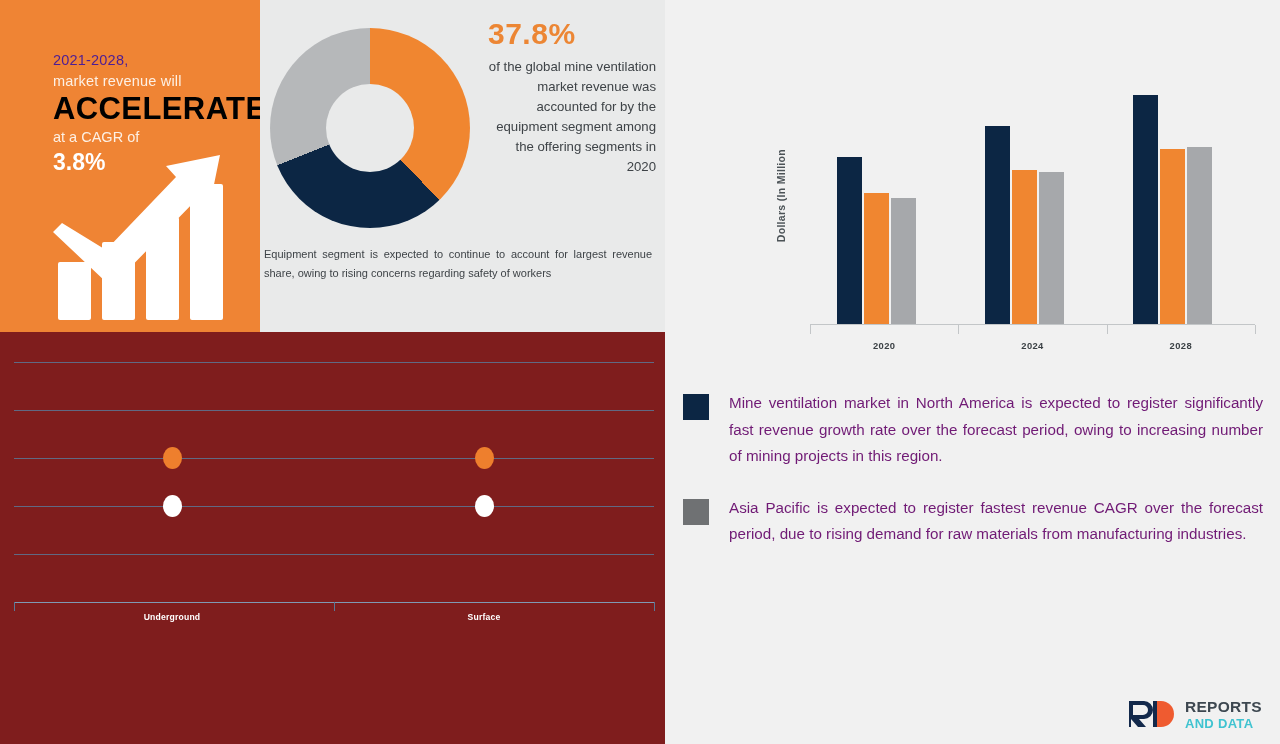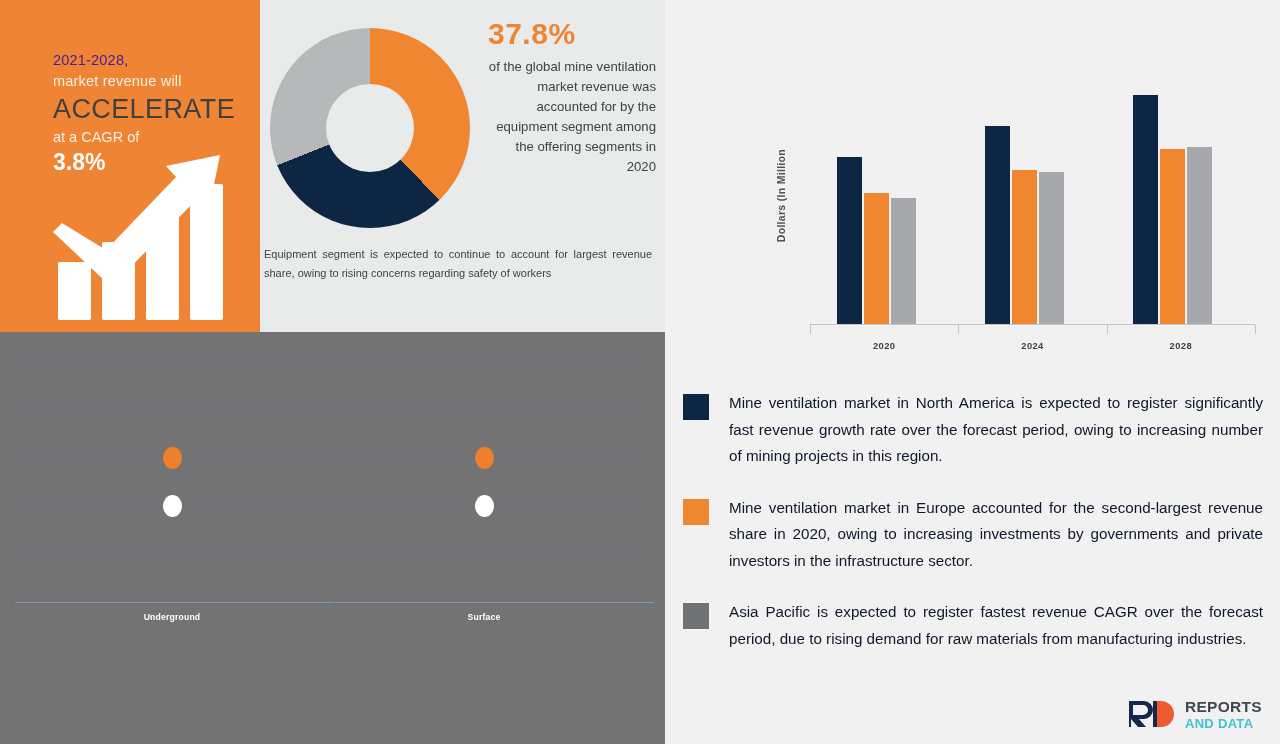--- a/index.html
+++ b/index.html
@@ -15,21 +15,21 @@
   .left-col { position: absolute; left: 0; top: 0; width: 665px; height: 744px; }
 
   
   .accel-panel {
     position: absolute; left: 0; top: 0; width: 260px; height: 332px;
     background: #ef8434; overflow: hidden;
   }
   .accel-text { position: absolute; left: 53px; top: 50px; width: 200px; color: #fff; }
   .accel-l1 { font-size: 14.5px; line-height: 21px; color: #4c1d95; letter-spacing: .2px; }
   .accel-l2 { font-size: 14.5px; line-height: 21px; color: #fdf0e4; letter-spacing: .2px; }
-  .accel-big { font-size: 27px; font-weight: 400; line-height: 34px; letter-spacing: .4px; color: #404040; }
+  .accel-big { font-size: 31px; font-weight: 700; line-height: 34px; letter-spacing: .4px; color: #000000; }
   .accel-l3 { font-size: 14.5px; line-height: 22px; color: #fdf0e4; }
   .accel-cagr { font-size: 23px; font-weight: 700; line-height: 28px; color: #ffffff; }
   .accel-graphic { position: absolute; left: 48px; top: 122px; width: 200px; height: 200px; }
 
   
   .donut-panel {
     position: absolute; left: 260px; top: 0; width: 405px; height: 332px;
     background: #e9eaea;
   }
   .donut-wrap { position: absolute; left: 10px; top: 28px; width: 215px; height: 215px; }
@@ -44,21 +44,21 @@
   .stat-pct { font-size: 30px; font-weight: 700; color: #ec8634; letter-spacing: .5px; line-height: 40px; }
   .stat-desc { font-size: 13.2px; line-height: 20px; color: #3e4347; margin-top: 3px; text-align: right; }
   .donut-note {
     position: absolute; left: 4px; top: 245px; width: 388px;
     font-size: 11px; line-height: 18.6px; color: #3e4347; text-align: justify;
   }
 
   
   .navy-panel {
     position: absolute; left: 0; top: 332px; width: 698px; height: 412px;
-    background: #737373;
+    background: #7f1d1d;
   }
   .dotplot { position: absolute; left: 14px; top: 16px; width: 640px; height: 258px; }
   .grid-line { position: absolute; left: 0; width: 640px; height: 1px; background: #5a7795; opacity: .85; }
   .axis-line { position: absolute; left: 0; width: 640px; height: 1px; background: #7f99b4; }
   .tickmark { position: absolute; width: 1px; height: 9px; background: #5a7795; }
   .dot { position: absolute; width: 19px; height: 22px; border-radius: 50%; }
   .dot-orange { background: #ee7f2d; }
   .dot-white { background: #ffffff; }
   .cat-label { position: absolute; font-size: 8.6px; font-weight: 700; color: #ffffff; letter-spacing: .2px; }
 
@@ -87,21 +87,21 @@
     position: absolute; left: 95px; top: 312px; width: 445px;
     display: flex; justify-content: center; gap: 20px; align-items: center;
   }
   .bar-legend .item { display: flex; align-items: center; gap: 5px; }
   .bar-legend .sw { width: 10px; height: 10px; }
   .bar-legend .lab { font-size: 11.3px; font-weight: 700; color: #23282c; letter-spacing: .2px; }
 
   .points { position: absolute; left: 18px; top: 390px; width: 580px; }
   .point-row { display: flex; gap: 20px; margin-bottom: 25px; }
   .point-swatch { flex: 0 0 auto; width: 26px; height: 26px; margin-top: 4px; }
-  .point-text { font-size: 15.2px; line-height: 26.5px; color: #0f172a; text-align: justify; }
+  .point-text { font-size: 15.2px; line-height: 26.5px; color: #701a75; text-align: justify; }
 
   .logo { position: absolute; right: 18px; bottom: 14px; display: flex; align-items: center; gap: 6px; }
   .logo-mark { position: relative; width: 52px; height: 30px; }
   .logo-words { display: flex; flex-direction: column; line-height: 1; }
   .logo-top { font-size: 15.5px; font-weight: 700; color: #3d4750; letter-spacing: .3px; }
   .logo-bottom { font-size: 13px; font-weight: 700; color: #3fc3d0; letter-spacing: .3px; margin-top: 3px; }
 </style>
 </head>
 <body>
 
@@ -189,24 +189,20 @@
           <div class="group-tick" style="left: 445px;"></div>
         </div>
     </div>
 
     <div class="points">
       <div class="point-row">
         <span class="point-swatch" style="background:#0c2644"></span>
         <span class="point-text">Mine ventilation market in North America is expected to register significantly fast revenue growth rate over the forecast period, owing to increasing number of mining projects in this region.</span>
       </div>
       <div class="point-row">
-        <span class="point-swatch" style="background:#f08630"></span>
-        <span class="point-text">Mine ventilation market in Europe accounted for the second-largest revenue share in 2020, owing to increasing investments by governments and private investors in the infrastructure sector.</span>
-      </div>
-      <div class="point-row">
         <span class="point-swatch" style="background:#6f7173"></span>
         <span class="point-text">Asia Pacific is expected to register fastest revenue CAGR over the forecast period, due to rising demand for raw materials from manufacturing industries.</span>
       </div>
     </div>
 
     <div class="logo">
       <div class="logo-mark">
         <svg width="52" height="30" viewBox="0 0 52 30" aria-hidden="true">
           <path d="M2 2 h15 a9 9 0 0 1 0 18 h-5 l7 8 h-8 l-7 -8 v8 h-2 z M6 6 v10 h10 a5 5 0 0 0 0 -10 z" fill="#13294b"></path>
           <path d="M26 2 h8 a13 13 0 0 1 0 26 h-8 z" fill="#ef5b30"></path>

